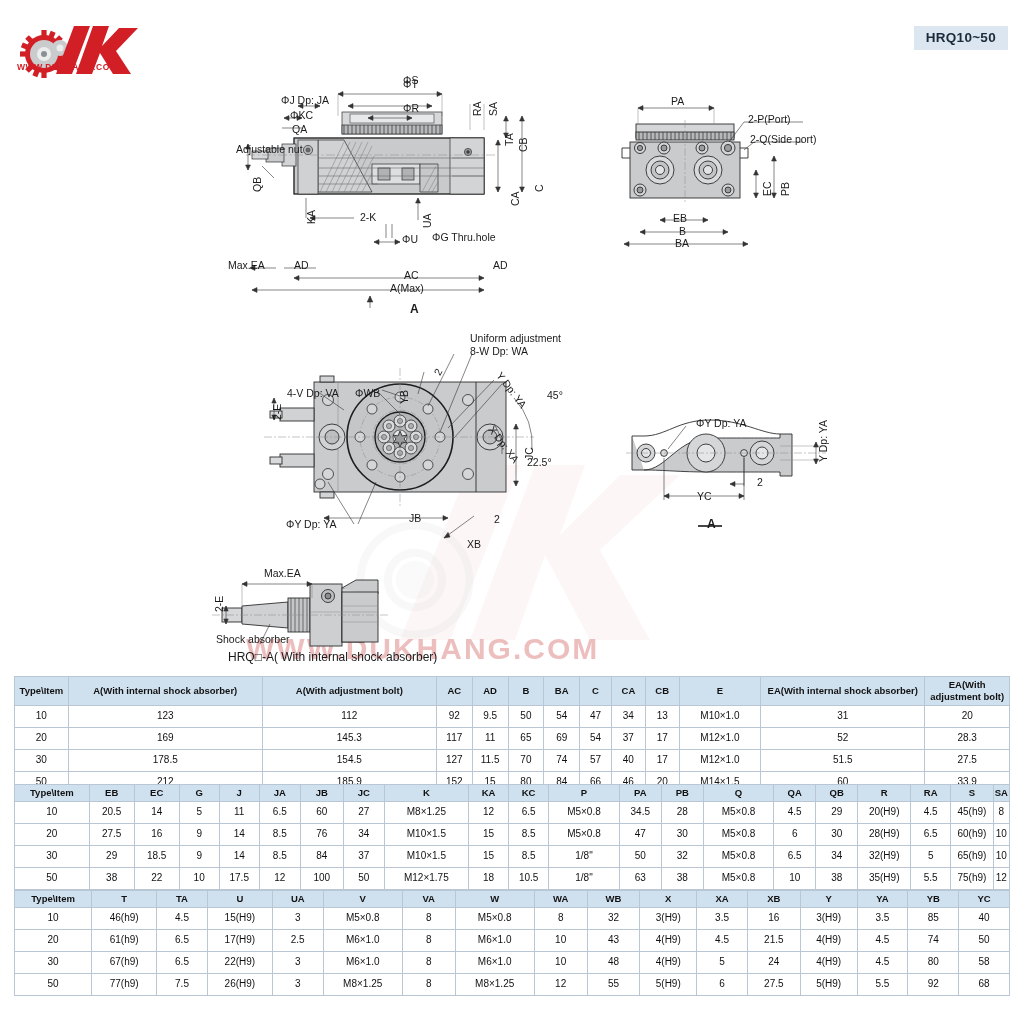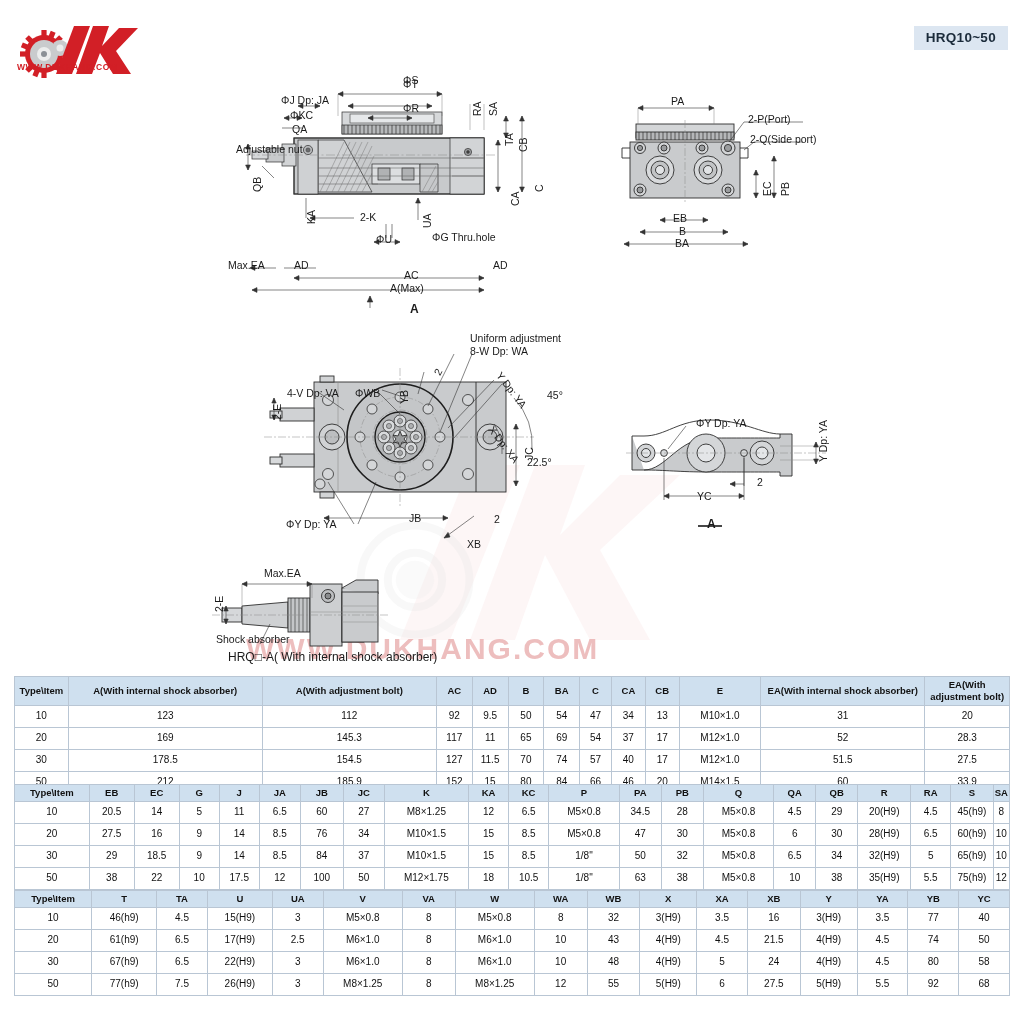--- a/index.html
+++ b/index.html
@@ -232,21 +232,21 @@
   <div class="lbl" style="left:403px;top:79px;">ΦT</div>
   <div class="lbl" style="left:403px;top:75px;">ΦS</div>
   <div class="lbl" style="left:403px;top:103px;">ΦR</div>
   <div class="lbl" style="left:281px;top:95px;">ΦJ Dp: JA</div>
   <div class="lbl" style="left:290px;top:110px;">ΦKC</div>
   <div class="lbl" style="left:292px;top:124px;">QA</div>
   <div class="lbl" style="left:236px;top:144px;">Adjustable nut</div>
   <div class="lbl rot" style="left:252px;top:192px;">QB</div>
   <div class="lbl rot" style="left:306px;top:224px;">KA</div>
   <div class="lbl" style="left:360px;top:212px;">2-K</div>
-  <div class="lbl" style="left:376px;top:234px;">ΦU</div>
+  <div class="lbl" style="left:402px;top:234px;">ΦU</div>
   <div class="lbl rot" style="left:422px;top:228px;">UA</div>
   <div class="lbl" style="left:432px;top:232px;">ΦG Thru.hole</div>
   <div class="lbl" style="left:228px;top:260px;">Max.EA</div>
   <div class="lbl" style="left:294px;top:260px;">AD</div>
   <div class="lbl" style="left:493px;top:260px;">AD</div>
   <div class="lbl" style="left:404px;top:270px;">AC</div>
   <div class="lbl" style="left:390px;top:283px;">A(Max)</div>
   <div class="lbl rot" style="left:472px;top:116px;">RA</div>
   <div class="lbl rot" style="left:488px;top:116px;">SA</div>
   <div class="lbl rot" style="left:504px;top:146px;">TA</div>
@@ -776,21 +776,21 @@
           <td>M5×0.8</td>
           <td>8</td>
           <td>M5×0.8</td>
           <td>8</td>
           <td>32</td>
           <td>3(H9)</td>
           <td>3.5</td>
           <td>16</td>
           <td>3(H9)</td>
           <td>3.5</td>
-          <td>77</td>
+          <td>85</td>
           <td>40</td>
         </tr>
         <tr>
           <td>20</td>
           <td>61(h9)</td>
           <td>6.5</td>
           <td>17(H9)</td>
           <td>2.5</td>
           <td>M6×1.0</td>
           <td>8</td>

